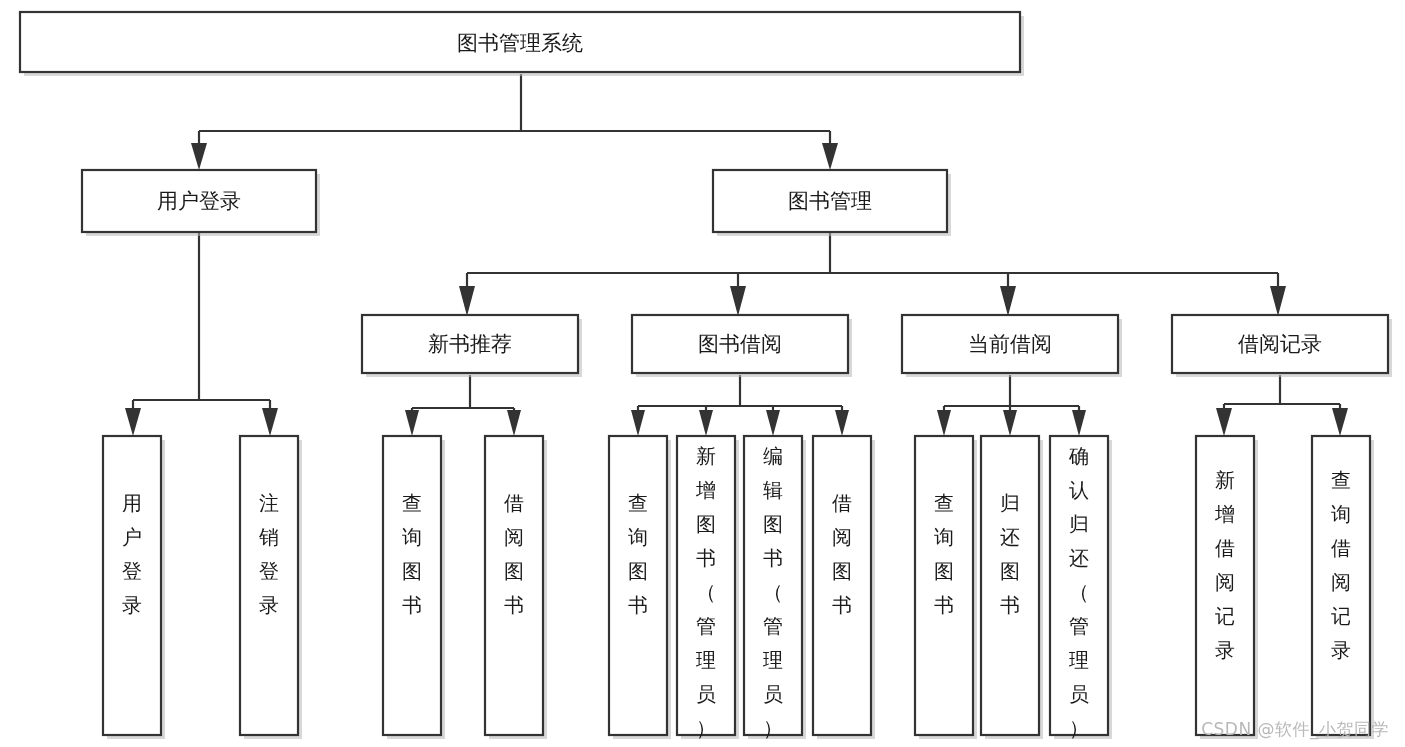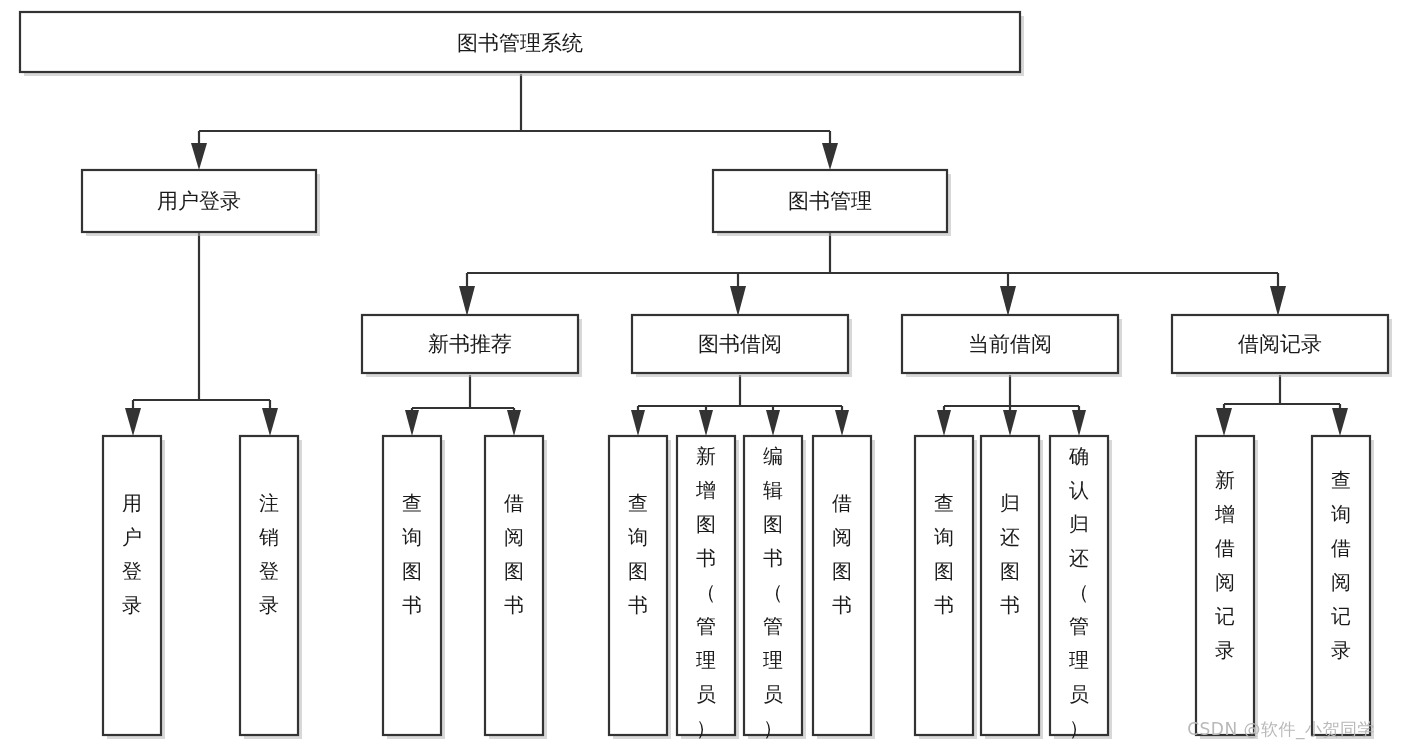--- a/index.html
+++ b/index.html
@@ -52,21 +52,21 @@
     dominant-baseline: middle;
   }
   .node-label-v {
     font-family: "DejaVu Sans", "Liberation Sans", sans-serif;
     font-size: 20px;
     fill: #1a1a1a;
     text-anchor: middle;
   }
   .watermark {
     position: absolute;
-    right: 30px;
+    right: 16px;
     bottom: 6px;
     font-family: "DejaVu Sans", "Liberation Sans", sans-serif;
     font-size: 17px;
     color: #b9b9b9;
     letter-spacing: 0.5px;
     white-space: nowrap;
     user-select: none;
   }
 </style>
 </head>

